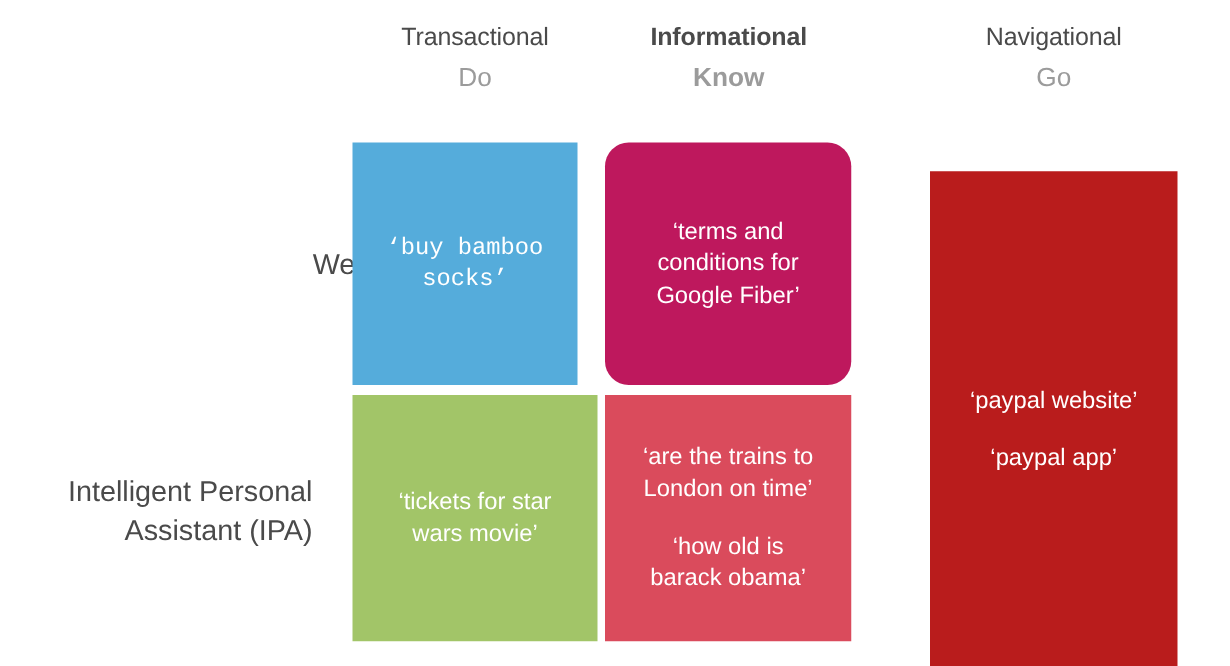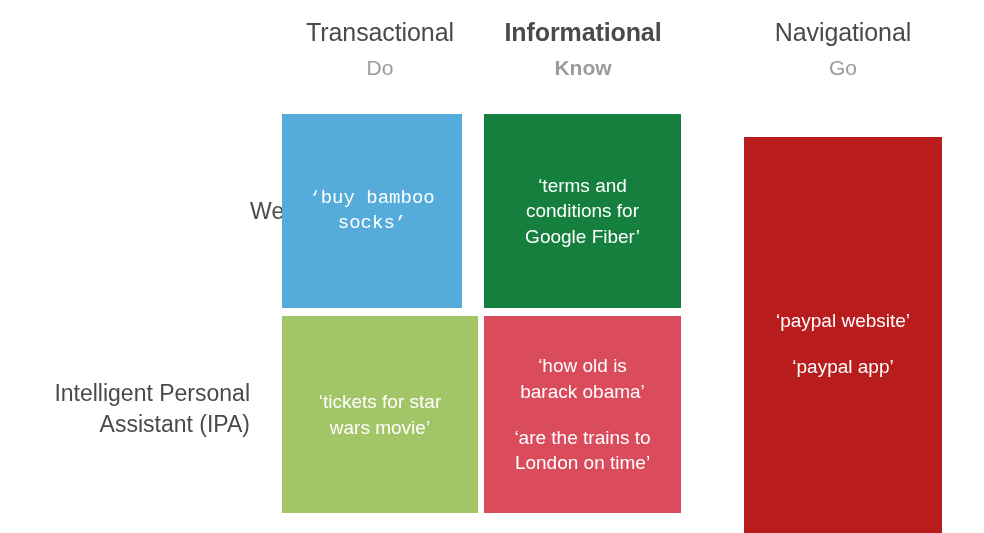--- a/index.html
+++ b/index.html
@@ -23,21 +23,21 @@
   }
 
   
   .col-header {
     position: absolute;
     text-align: center;
     line-height: 1.0;
   }
   .col-header .col-title {
     display: block;
-    font-size: 25px;
+    font-size: 20px;
     color: #4a4a4a;
     letter-spacing: -0.1px;
     white-space: nowrap;
   }
   .col-header .col-sub {
     display: block;
     font-size: 21px;
     color: #9b9b9b;
     margin-top: 12px;
     white-space: nowrap;
@@ -73,21 +73,21 @@
     font-size: 19px;
     line-height: 1.34;
     text-align: center;
     white-space: pre-line;
   }
   .cell .query + .query {
     margin-top: 21px;
   }
 
   #cell-web-transactional   { left: 282px; top: 114px; width: 180px; height: 194px; background: #55ACDB; font-family: Liberation Mono, monospace; }
-  #cell-web-informational   { left: 484px; top: 114px; width: 197px; height: 194px; background: #15803d; }
+  #cell-web-informational   { left: 484px; top: 114px; width: 197px; height: 194px; background: #be185d; border-radius: 19px; }
   #cell-ipa-transactional   { left: 282px; top: 316px; width: 196px; height: 197px; background: #A2C568; }
   #cell-ipa-informational   { left: 484px; top: 316px; width: 197px; height: 197px; background: #DA4B5C; }
   #cell-navigational        { left: 744px; top: 114px; width: 198px; height: 413px; background: #b91c1c; margin-top: 23px; }
 </style>
 </head>
 <body>
 
 <div id="matrix-root">
 
   <div class="col-header" id="col-header-transactional">
@@ -117,24 +117,24 @@
 conditions for
 Google Fiber’</div>
   </div>
 
   <div class="cell" id="cell-ipa-transactional">
     <div class="query">‘tickets for star
 wars movie’</div>
   </div>
 
   <div class="cell" id="cell-ipa-informational">
+    <div class="query">‘are the trains to
+London on time’</div>
     <div class="query">‘how old is
 barack obama’</div>
-    <div class="query">‘are the trains to
-London on time’</div>
   </div>
 
   <div class="cell" id="cell-navigational">
     <div class="query">‘paypal website’</div>
     <div class="query">‘paypal app’</div>
   </div>
 
 </div>
 
 </body></html>

